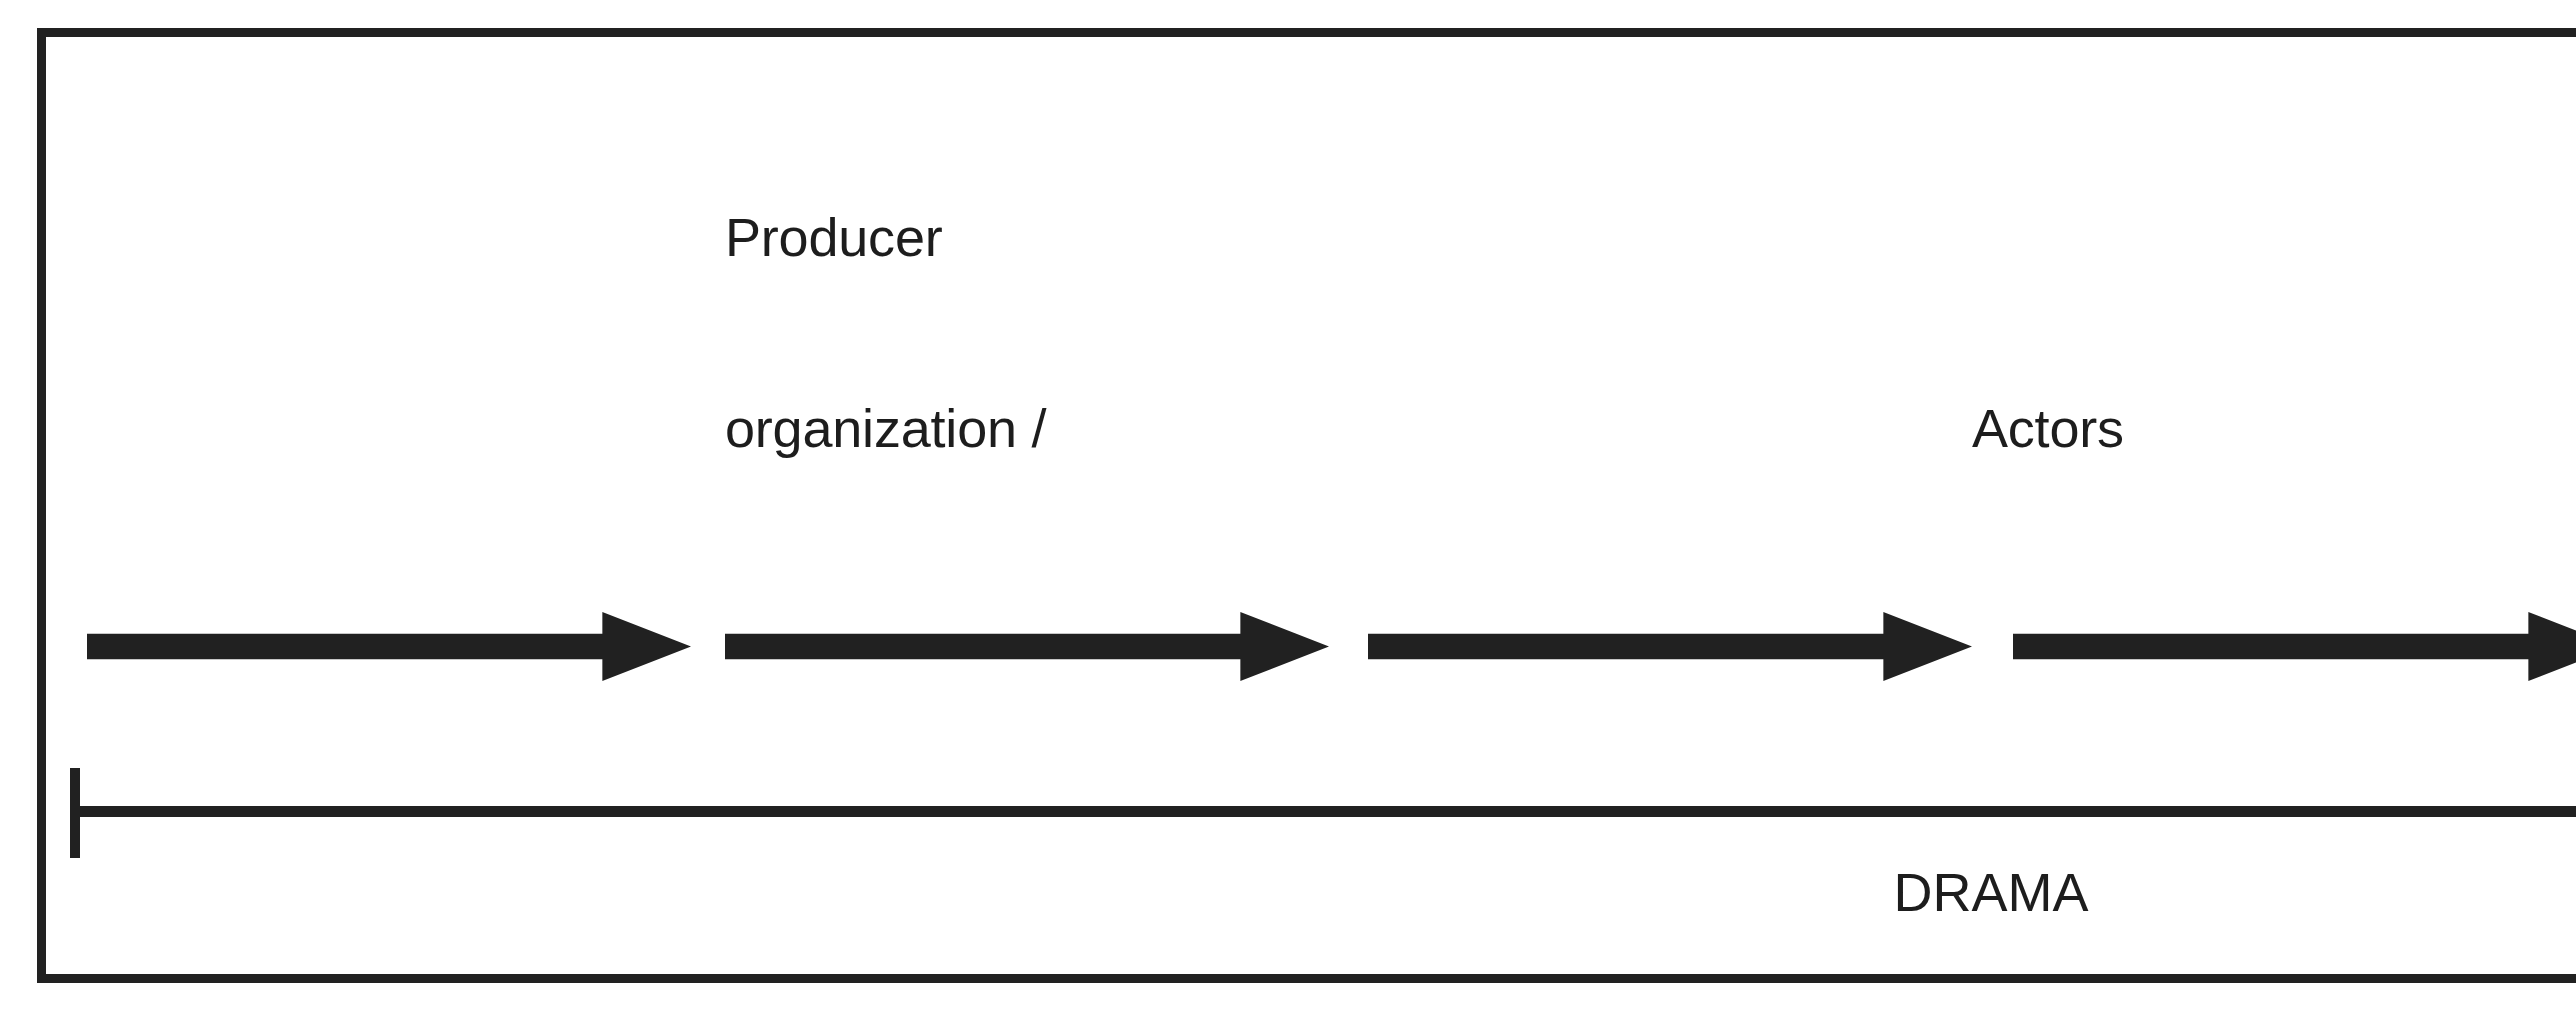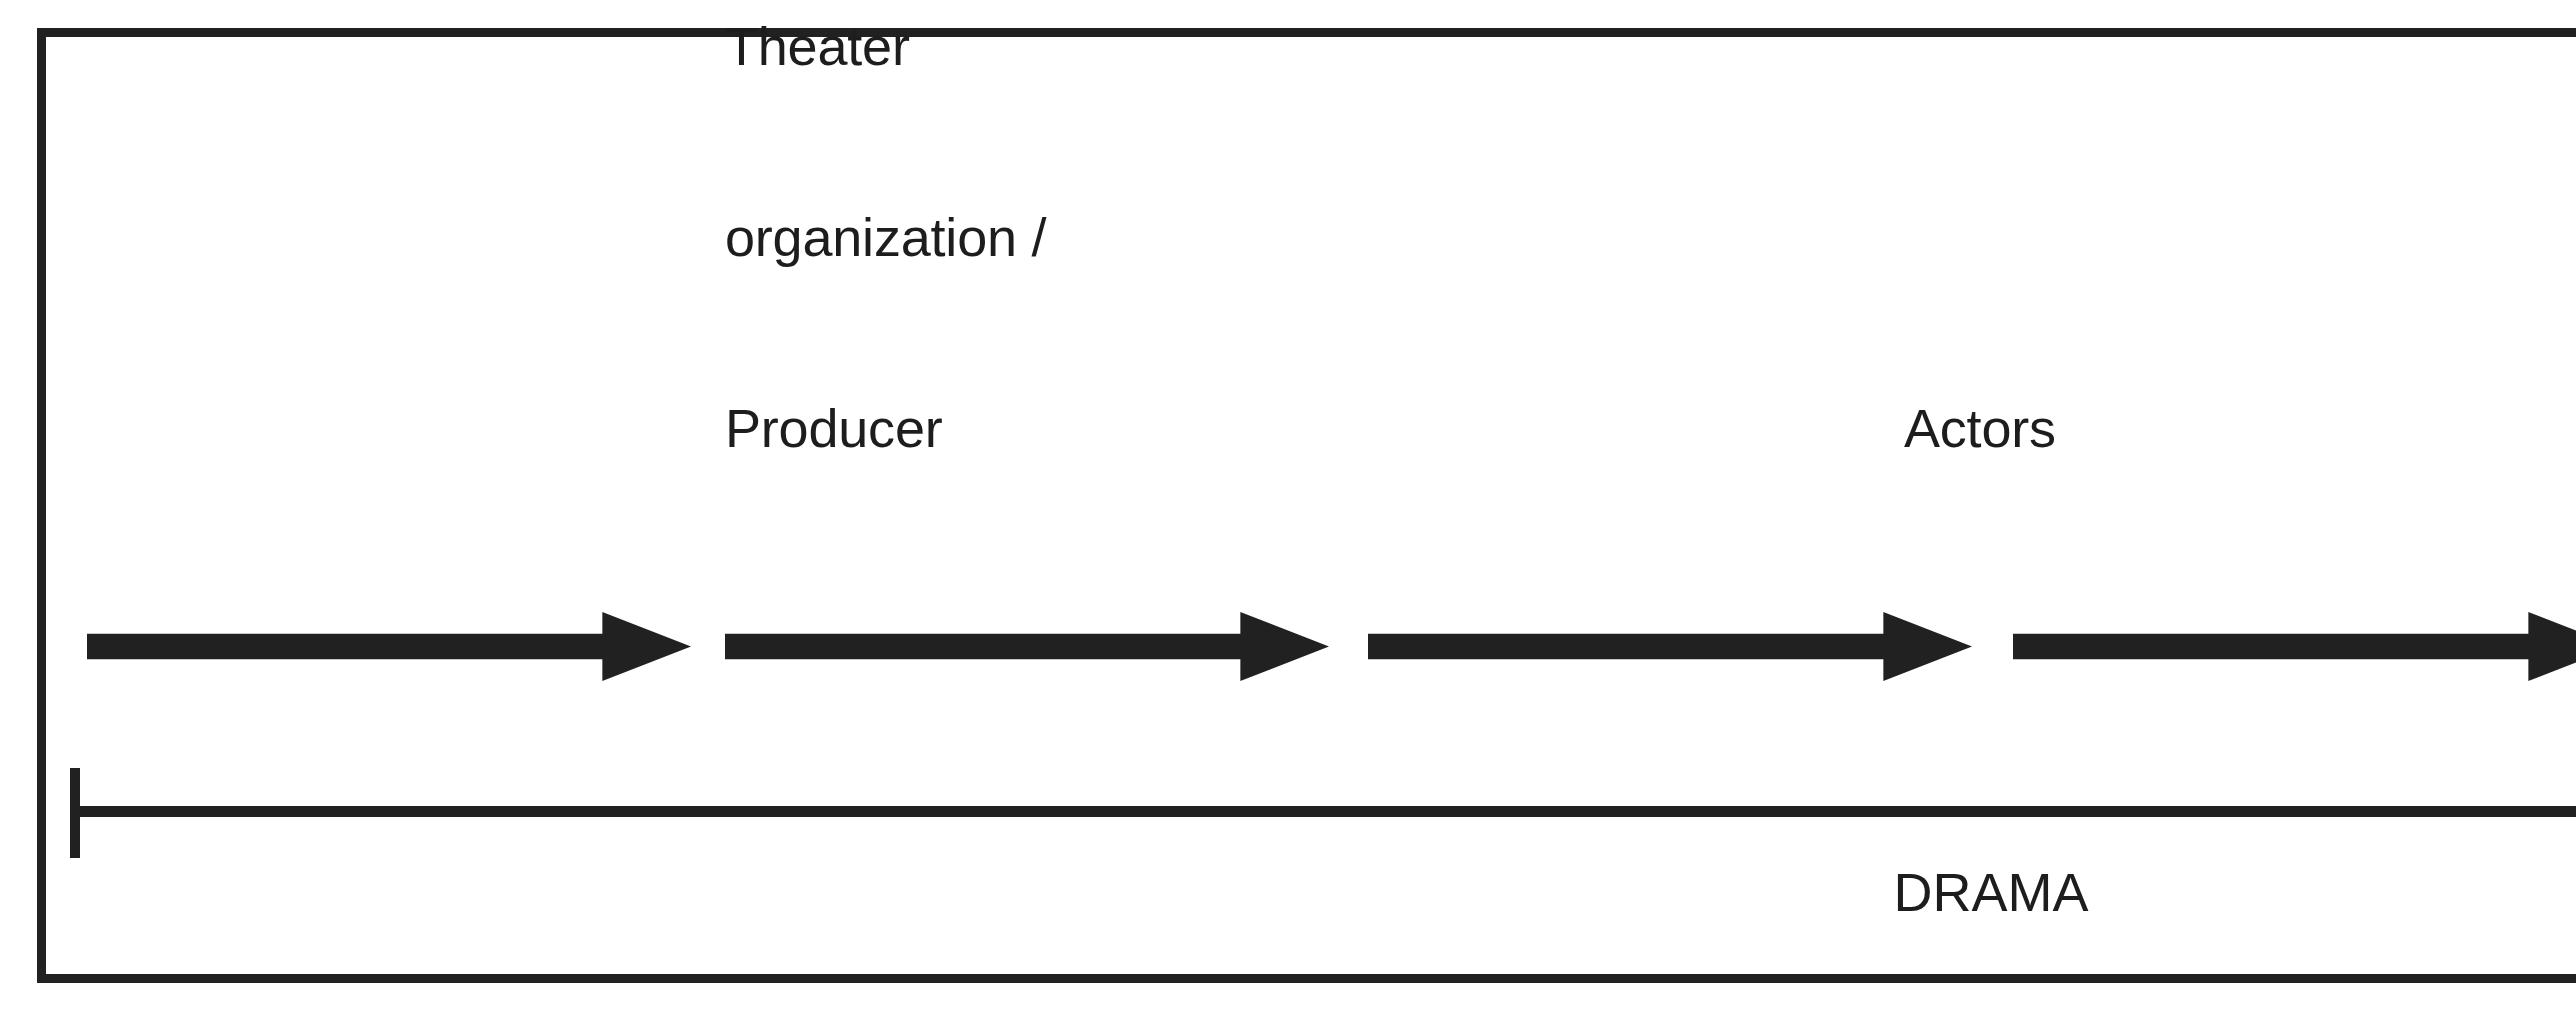--- a/index.html
+++ b/index.html
@@ -44,27 +44,26 @@
 
 <div id="stage">
 
   <div id="frame"></div>
 
   <div class="stage-col" style="left:88px;bottom:431px;">
   </div>
 
   <div class="stage-col" style="left:725px;bottom:431px;">
     
-    <span class="ln">Theater</span>
+    <span class="ln">Producer</span>
     <span class="ln">organization /</span>
-    <span class="ln">Producer</span>
   </div>
 
 
-  <div class="stage-col" style="left:1904px;bottom:431px;">
+  <div class="stage-col" style="left:1972px;bottom:431px;">
     <span class="ln">Actors</span>
   </div>
 
   <div id="arrow-row">
 
     <div class="arrow" style="left:87px;width:604px;">
       <svg viewBox="0 0 1172 134" preserveAspectRatio="none" aria-hidden="true">
         <path d="M0 42 L1000 42 L1000 0 L1172 67 L1000 134 L1000 92 L0 92 Z" fill="#212121"></path>
       </svg>
     </div>

